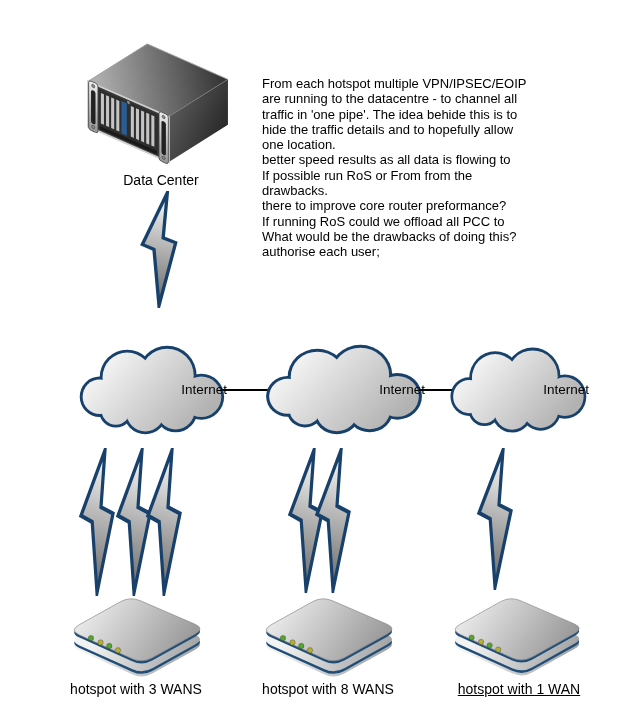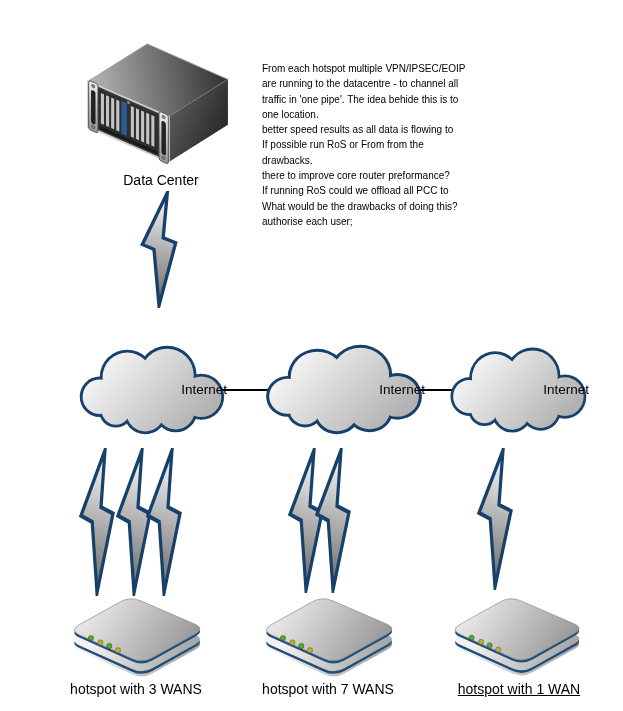--- a/index.html
+++ b/index.html
@@ -3,22 +3,22 @@
 <meta charset="utf-8">
 <style>
   html,body{margin:0;padding:0;background:#ffffff;}
   .canvas{
     position:relative;width:623px;height:711px;background:#ffffff;
     font-family:"Liberation Sans", sans-serif;color:#000;overflow:hidden;
   }
   .abs{position:absolute;}
   .diagram-label{position:absolute;text-align:center;font-size:14px;color:#000;white-space:nowrap;}
   .annotation{
-    position:absolute;left:262px;top:61px;width:352px;
-    font-size:10px;line-height:15.3px;color:#000;
+    position:absolute;left:262px;top:76px;width:352px;
+    font-size:13px;line-height:15.3px;color:#000;
   }
   .connector{position:absolute;height:2px;background:#000;}
   .cloud-wrap{position:absolute;}
   .cloud-wrap svg{position:absolute;left:0;top:0;width:100%;height:100%;}
   .cloud-label{
     position:absolute;left:0;width:100%;top:50%;transform:translateY(-60%);
     text-align:right;font-size:13.5px;color:#000;
   }
   svg{display:block;}
 </style>
@@ -136,20 +136,21 @@
       </g>
     </g>
   </svg>
 
   <div class="diagram-label" style="left:90px;top:172px;width:142px;">Data Center</div>
 
   <div class="annotation">
     <div>From each hotspot multiple VPN/IPSEC/EOIP</div>
     <div>are running to the datacentre - to channel all</div>
     <div>traffic in 'one pipe'. The idea behide this is to</div>
+    <div>hide the traffic details and to hopefully allow</div>
     <div>one location.</div>
     <div>better speed results as all data is flowing to</div>
     <div>If possible run RoS or From from the</div>
     <div>drawbacks.</div>
     <div>there to improve core router preformance?</div>
     <div>If running RoS could we offload all PCC to</div>
     <div>What would be the drawbacks of doing this?</div>
     <div>authorise each user;</div>
   </div>
 
@@ -204,16 +205,16 @@
       <use href="#router"></use>
     </svg>
   <svg class="abs" style="left:256px;top:592px" width="148" height="87" viewBox="0 0 170 100" preserveAspectRatio="none">
       <use href="#router"></use>
     </svg>
   <svg class="abs" style="left:445px;top:592px" width="146" height="86" viewBox="0 0 170 100" preserveAspectRatio="none">
       <use href="#router"></use>
     </svg>
 
   <div class="diagram-label" style="left:46px;top:681px;width:180px;">hotspot with 3 WANS</div>
-  <div class="diagram-label" style="left:238px;top:681px;width:180px;">hotspot with 7 WANS</div>
+  <div class="diagram-label" style="left:238px;top:681px;width:180px;">hotspot with 8 WANS</div>
   <div class="diagram-label" style="left:429px;top:681px;width:180px;text-decoration:underline;">hotspot with 1 WAN</div>
 
 </div>
 
 </body></html>

